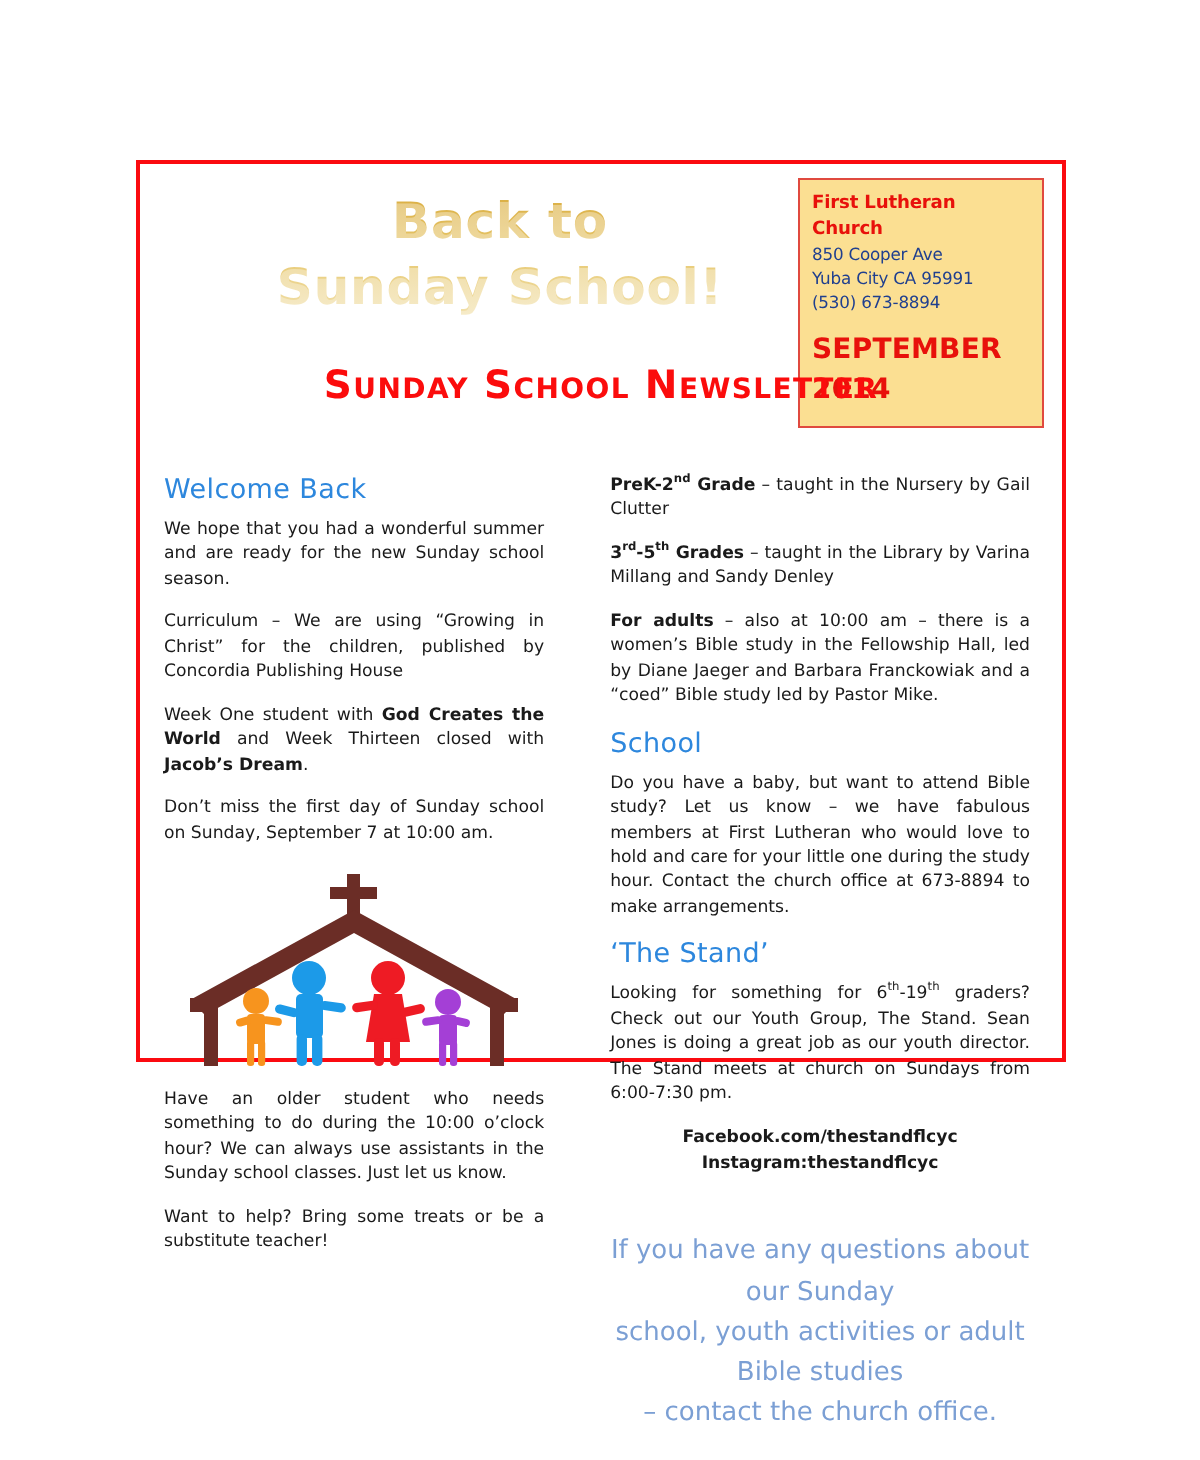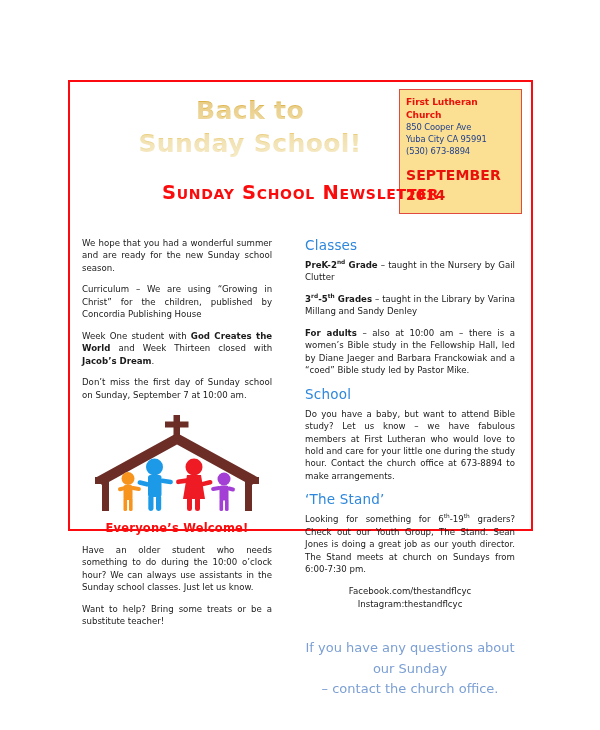--- a/index.html
+++ b/index.html
@@ -179,20 +179,21 @@
   }
 
   
   .social {
     margin: 9px 0 0 0;
     text-align: center;
     font-family: "DejaVu Sans", sans-serif;
     font-size: 8.6px;
     line-height: 1.5;
     color: #1a1a1a;
+    font-weight: bold;
   }
   .social span { display: block; }
 
   
   .closing {
     margin: 28px 0 0 0;
     text-align: center;
     font-family: "DejaVu Sans", sans-serif;
     font-size: 13px;
     line-height: 1.55;
@@ -222,20 +223,21 @@
           <span class="addr-date">SEPTEMBER 2014</span>
         </div>
 
         <div class="news-title">Sunday School Newsletter</div>
       </div>
 
       <div class="columns">
 
         <div class="col-left">
 
+          <h2 class="sec">Welcome Back</h2>
 
           <p class="body">We hope that you had a wonderful summer and are ready for the new Sunday school season.</p>
           <p class="body">Curriculum – We are using “Growing in Christ” for the children, published by Concordia Publishing House</p>
 
           <p class="body"><span>Week One student with </span><span class="b">God Creates the World</span><span> and Week Thirteen closed with </span><span class="b">Jacob’s Dream</span><span>.</span></p>
 
           <p class="body">Don’t miss the first day of Sunday school on Sunday, September 7 at 10:00 am.</p>
 
           <div class="graphic">
             <svg width="168" height="96" viewBox="0 0 168 96">
@@ -283,29 +285,27 @@
                 <circle cx="131" cy="64" r="6.5"></circle>
                 <rect x="126.5" y="70.5" width="9" height="15" rx="2"></rect>
                 <rect x="118" y="71.5" width="10" height="4" rx="2" transform="rotate(-8 123 73)"></rect>
                 <rect x="134" y="72" width="8" height="4" rx="2" transform="rotate(14 138 74)"></rect>
                 <rect x="126.5" y="83.5" width="3.6" height="12.5" rx="1.6"></rect>
                 <rect x="132" y="83.5" width="3.6" height="12.5" rx="1.6"></rect>
               </g>
             </svg>
           </div>
 
-          <div class="welcome-head">Everyone’s Welcome!</div>
 
           <p class="body">Have an older student who needs something to do during the 10:00 o’clock hour? We can always use assistants in the Sunday school classes. Just let us know.</p>
           <p class="body">Want to help? Bring some treats or be a substitute teacher!</p>
         </div>
 
         <div class="col-right">
 
-          <h2 class="sec">Classes</h2>
 
           <p class="body"><span class="b">PreK-2</span><sup class="b">nd</sup><span class="b"> Grade</span><span> – taught in the Nursery by Gail Clutter</span></p>
 
           <p class="body"><span class="b">3</span><sup class="b">rd</sup><span class="b">-5</span><sup class="b">th</sup><span class="b"> Grades</span><span> – taught in the Library by Varina Millang and Sandy Denley</span></p>
 
           <p class="body"><span class="b">For adults</span><span> – also at 10:00 am – there is a women’s Bible study in the Fellowship Hall, led by Diane Jaeger and Barbara Franckowiak and a “coed” Bible study led by Pastor Mike.</span></p>
 
           <h2 class="sec">School</h2>
           <p class="body">Do you have a baby, but want to attend Bible study? Let us know – we have fabulous members at First Lutheran who would love to hold and care for your little one during the study hour. Contact the church office at 673-8894 to make arrangements.</p>
 
@@ -313,20 +313,21 @@
 
           <p class="body"><span>Looking for something for 6</span><sup>th</sup><span>-19</span><sup>th</sup><span> graders? Check out our Youth Group, The Stand. Sean Jones is doing a great job as our youth director. The Stand meets at church on Sundays from 6:00-7:30 pm.</span></p>
 
           <div class="social">
             <span>Facebook.com/thestandflcyc</span>
             <span>Instagram:thestandflcyc</span>
           </div>
 
           <div class="closing">
             <span>If you have any questions about our Sunday</span>
+            <span>school, youth activities or adult Bible studies</span>
             <span>– contact the church office.</span>
           </div>
         </div>
 
       </div>
     </div>
   </div>
 </div>
 
 </body></html>

